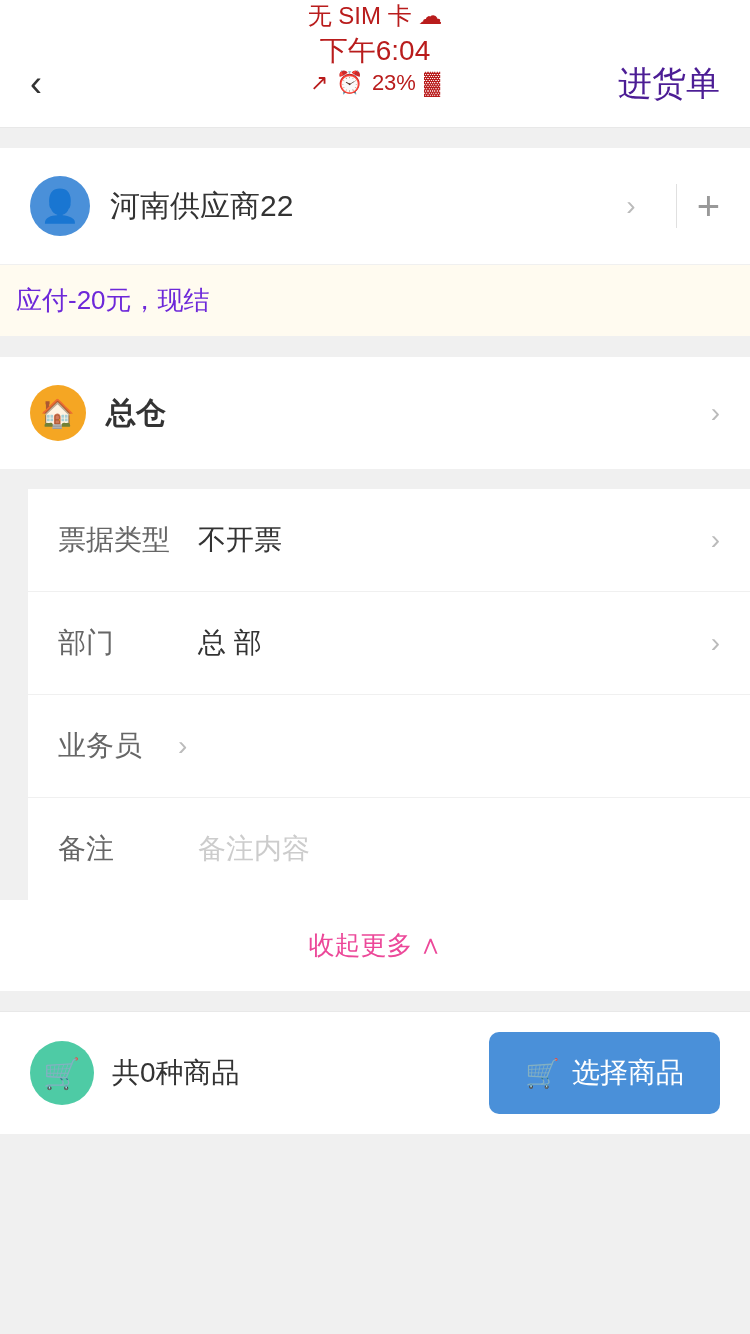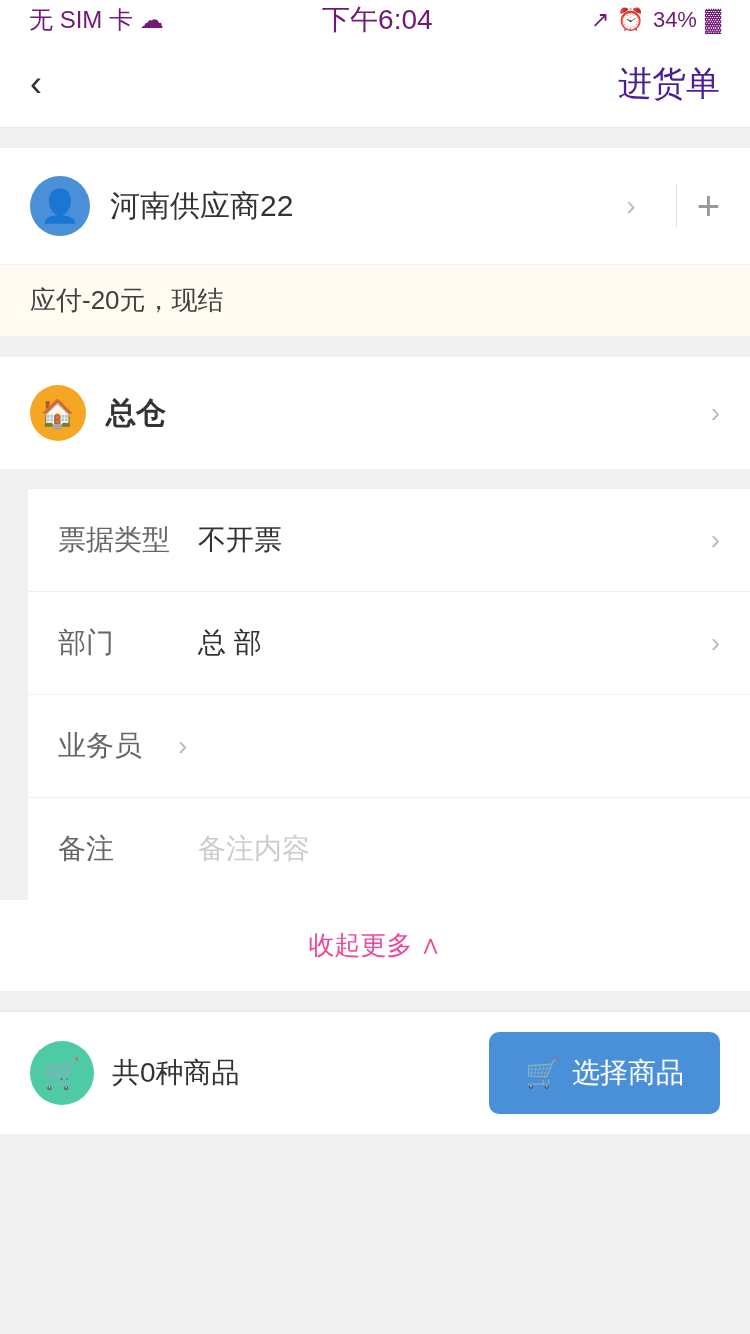--- a/index.html
+++ b/index.html
@@ -13,23 +13,24 @@
     }
 
     
     .status-bar {
       width: 100%;
       height: 40px;
       background: #fff;
       display: flex;
       align-items: center;
       justify-content: space-between;
-      padding: 0 29px;
+      padding: 0 8px;
       font-size: 24px;
-      color: #701a75;
+      color: #b91c1c;
+      flex-direction: column;
     }
     .status-left { display: flex; align-items: center; gap: 10px; }
     .status-center { font-size: 28px; font-weight: 500; }
     .status-right { display: flex; align-items: center; gap: 8px; font-size: 22px; }
 
     
     .nav-bar {
       width: 100%;
       height: 88px;
       background: #fff;
@@ -107,23 +108,23 @@
     .divider-vertical {
       width: 1px;
       height: 44px;
       background: #e0e0e0;
       margin: 0 20px;
     }
 
     
     .notice-bar {
       background: #fffbf0;
-      padding: 18px 30px;
+      padding: 18px 16px;
       font-size: 26px;
-      color: #404040;
+      color: #6d28d9;
     }
 
     
     .warehouse-row {
       display: flex;
       align-items: center;
       padding: 28px 30px;
       background: #fff;
       border-top: 1px solid #f0f0f0;
     }
@@ -249,21 +250,21 @@
 <body>
 
 <div class="status-bar">
   <div class="status-left">
     <span>无 SIM 卡 ☁</span>
   </div>
   <div class="status-center">下午6:04</div>
   <div class="status-right">
     <span>↗</span>
     <span>⏰</span>
-    <span>34%</span>
+    <span>23%</span>
     <span>▓</span>
   </div>
 </div>
 
 <div class="nav-bar">
   <div class="nav-back">‹</div>
   <div class="nav-title">进货单</div>
 </div>
 
 <div class="section-gap"></div>

